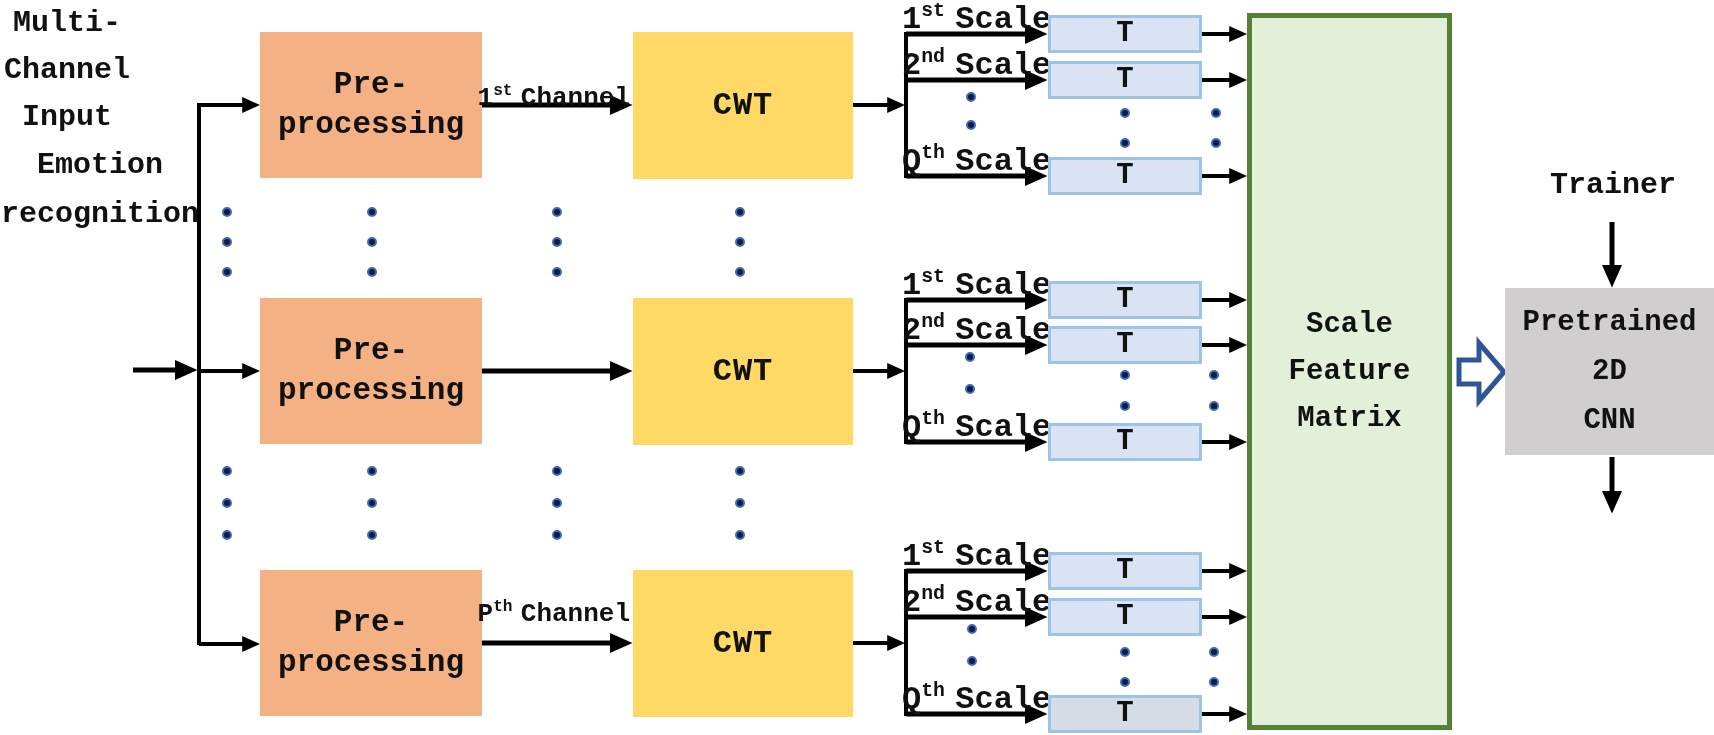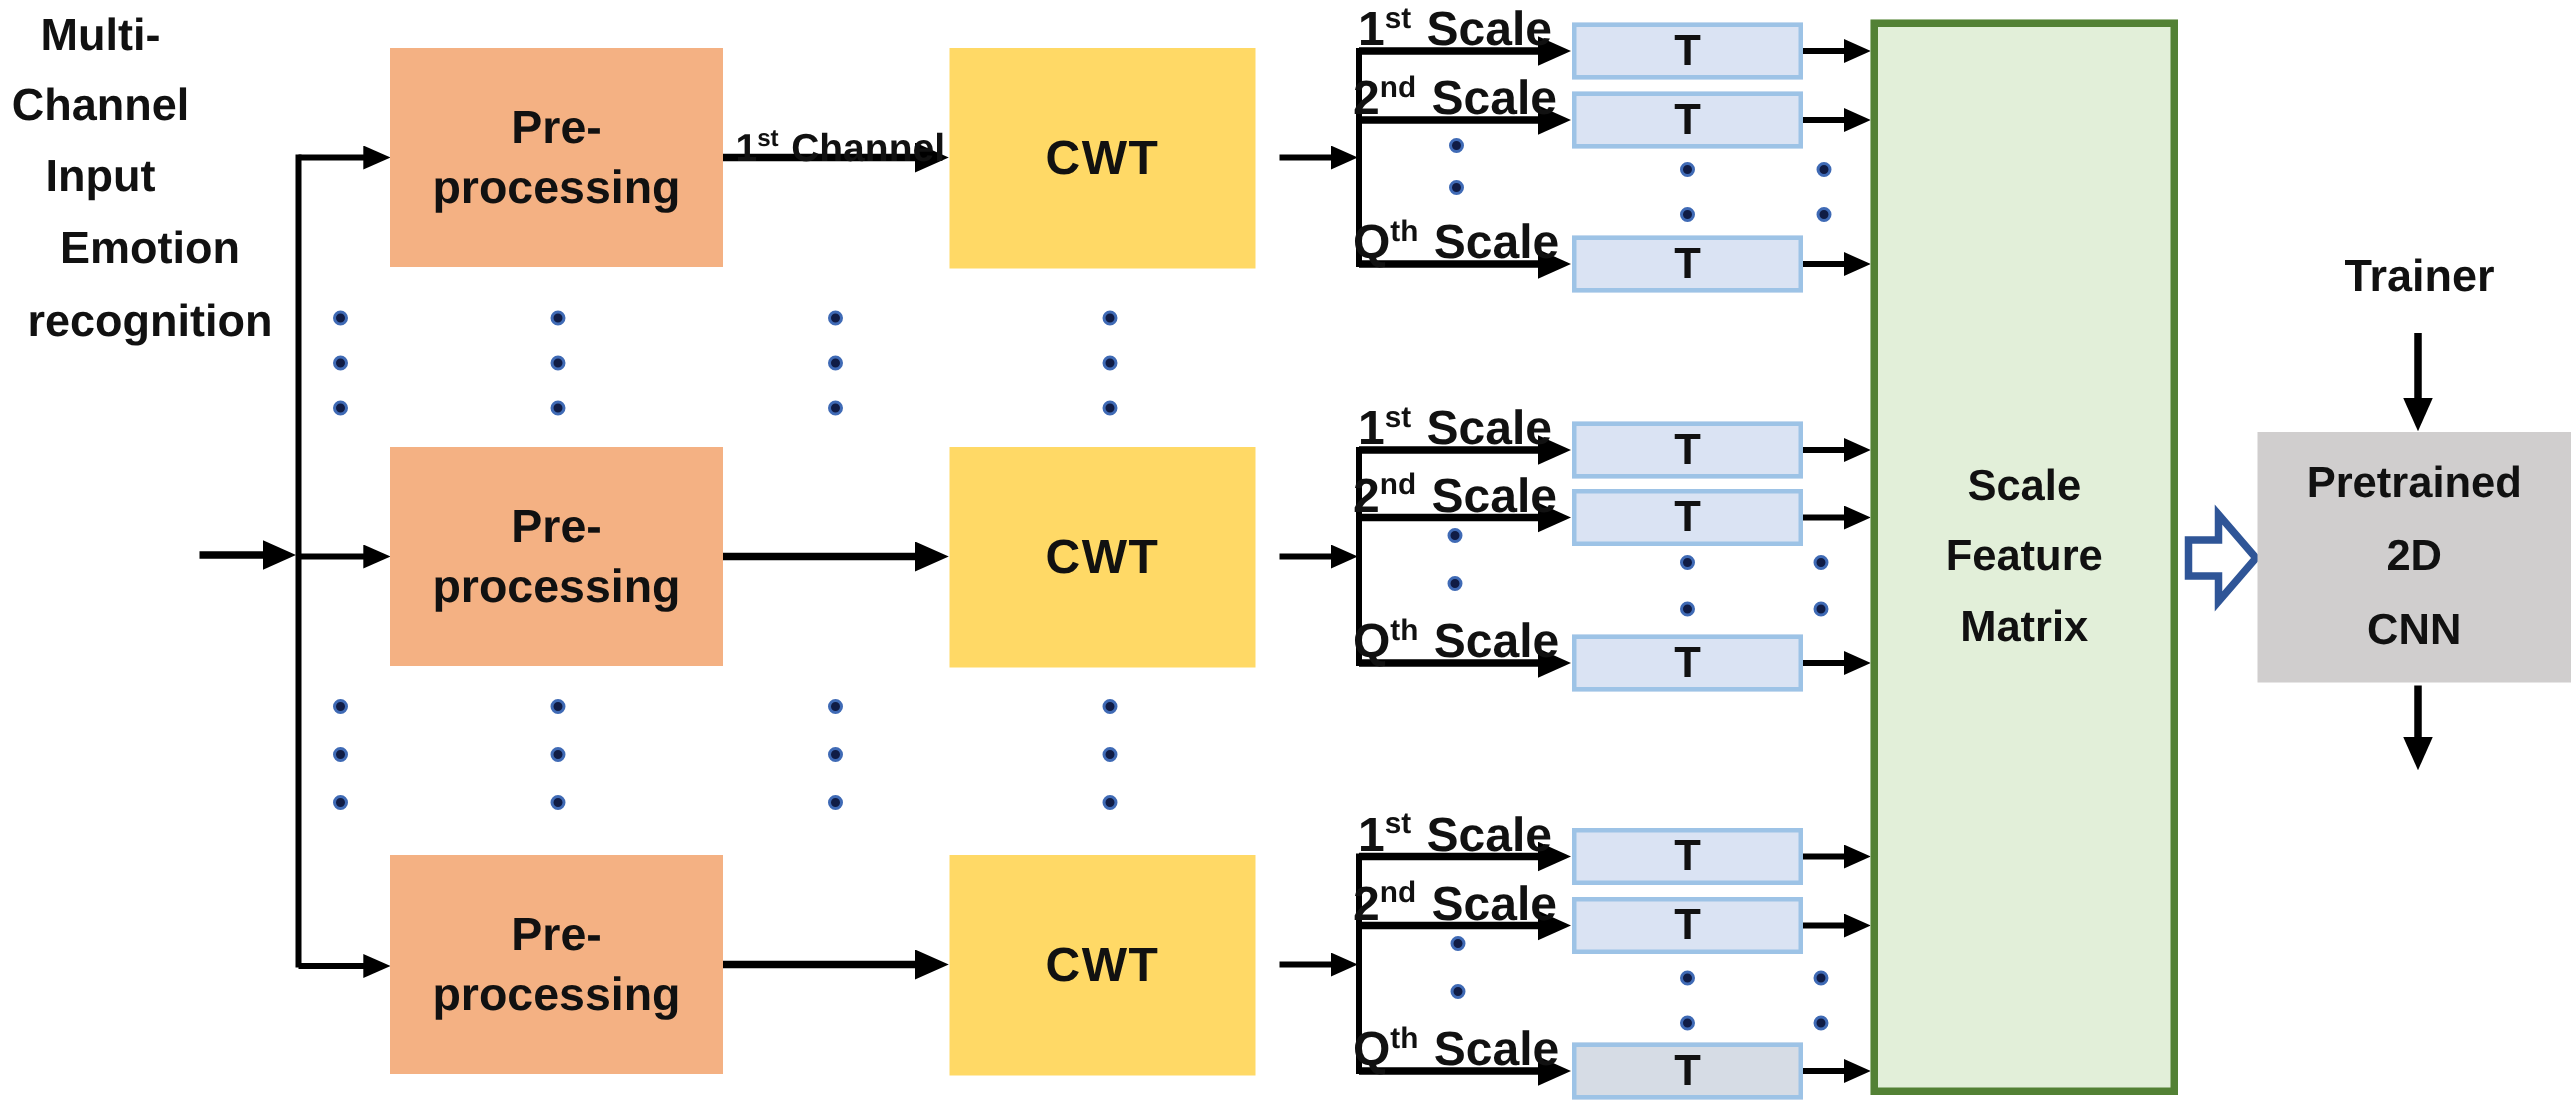--- a/index.html
+++ b/index.html
@@ -1,23 +1,23 @@
 <!DOCTYPE html>
 <html><head>
 <meta charset="utf-8">
 <style>
   html,body{margin:0;padding:0;background:#ffffff;}
   #canvas{
     position:relative;width:1714px;height:735px;background:#ffffff;overflow:hidden;
-    font-family:Liberation Sans, sans-serif;color:#111;
+    font-family:Liberation Mono, monospace;color:#111;
   }
   .box{position:absolute;display:flex;flex-direction:column;align-items:center;justify-content:center;
        text-align:center;font-weight:700;box-sizing:border-box;}
   .pre-box{left:260px;width:222px;height:146px;background:#f4b183;font-size:31px;line-height:40px;}
-  .cwt-box{left:633px;width:204px;height:147px;background:#ffd966;font-size:32px;letter-spacing:1px;}
+  .cwt-box{left:633px;width:220px;height:147px;background:#ffd966;font-size:32px;letter-spacing:1px;}
   .t-box{left:1048px;width:154px;height:38px;background:#dae3f3;border:3px solid #9dc3e6;
          font-size:29px;line-height:30px;}
   .t-box.alt{background:#d6dce5;}
   .green-box{left:1247px;top:13px;width:205px;height:717px;background:#e2efd9;border:5px solid #538135;
              font-size:29px;line-height:47px;}
   .gray-box{left:1505px;top:288px;width:209px;height:167px;background:#d0cece;font-size:29px;line-height:49px;}
   .label{position:absolute;font-weight:700;white-space:nowrap;}
   .channel-label{left:440px;width:190px;text-align:right;font-size:26px;}
   .scale-label{left:902px;width:136px;text-align:center;font-size:32px;}
   .label sup{font-size:.62em;line-height:0;}
@@ -103,20 +103,23 @@
     <div>processing</div>
   </div>
   <div class="box pre-box" style="top:570px">
     <div>Pre-</div>
     <div>processing</div>
   </div>
 
   <div class="label channel-label" style="top:83px">
     <span>1</span><sup>st</sup><span class="word">Channel</span>
   </div>
+  <div class="label channel-label" style="top:599px">
+    <span>P</span><sup>th</sup><span class="word">Channel</span>
+  </div>
 
   <div class="box cwt-box" style="top:32px">
       <span>CWT</span>
     </div>
   <div class="box cwt-box" style="top:298px">
       <span>CWT</span>
     </div>
   <div class="box cwt-box" style="top:570px">
       <span>CWT</span>
     </div>

